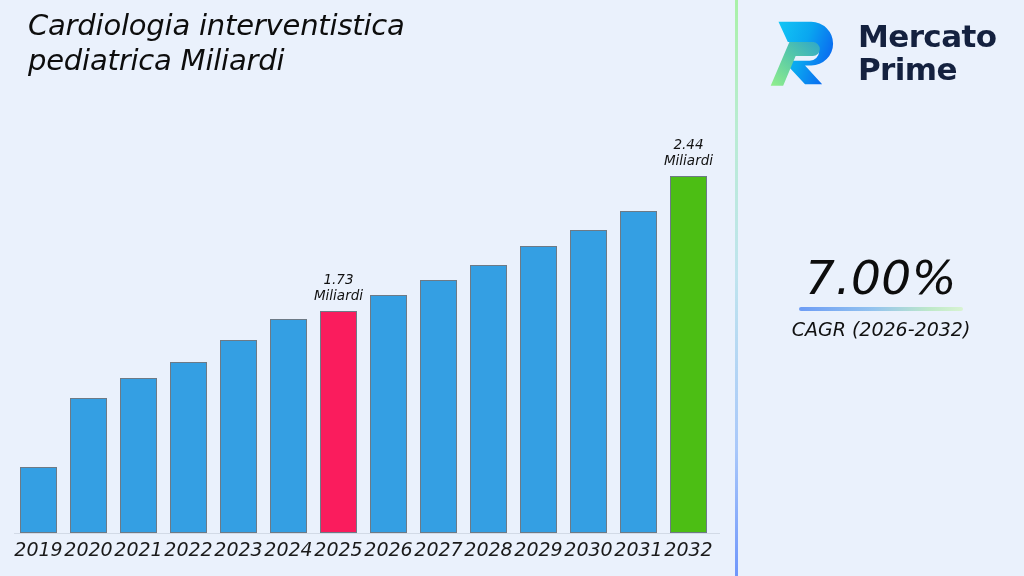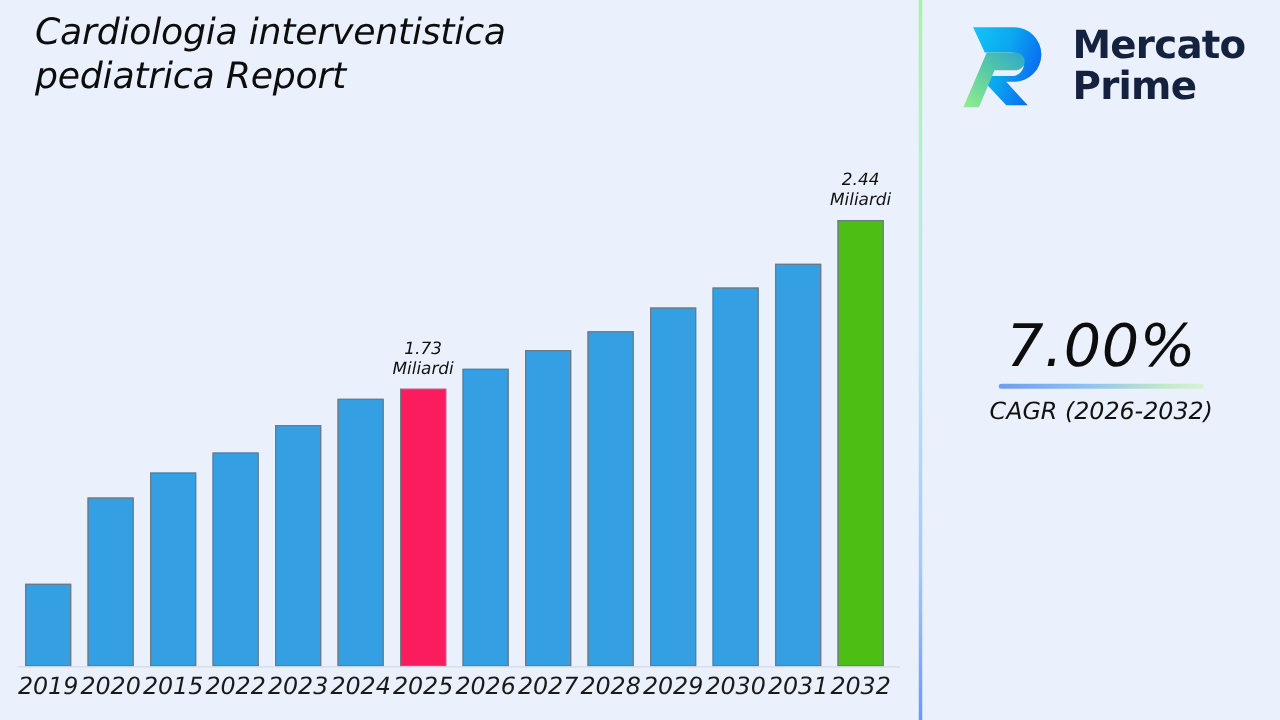--- a/index.html
+++ b/index.html
@@ -160,21 +160,21 @@
     color: #111111;
   }
 </style>
 </head>
 <body>
 
 <div id="page">
 
   <div id="left-panel">
 
-    <div id="chart-title">Cardiologia interventistica pediatrica Report</div>
+    <div id="chart-title">Cardiologia interventistica pediatrica Miliardi</div>
 
     <div id="plot">
       <div id="bars-layer">
           <div class="bar" style="left: 20px; width: 37px; height: 66px; background: rgb(52, 159, 227);"></div>
           <div class="bar" style="left: 70px; width: 37px; height: 135px; background: rgb(52, 159, 227);"></div>
           <div class="bar" style="left: 120px; width: 37px; height: 155px; background: rgb(52, 159, 227);"></div>
           <div class="bar" style="left: 170px; width: 37px; height: 171px; background: rgb(52, 159, 227);"></div>
           <div class="bar" style="left: 220px; width: 37px; height: 193px; background: rgb(52, 159, 227);"></div>
           <div class="bar" style="left: 270px; width: 37px; height: 214px; background: rgb(52, 159, 227);"></div>
           <div class="bar" style="left: 320px; width: 37px; height: 222px; background: rgb(250, 28, 93);"></div>
@@ -189,21 +189,21 @@
       <div id="labels-layer">
           <div class="bar-label" style="left: 291px; width: 95px; top: 271px;">1.73
 Miliardi</div>
           <div class="bar-label" style="left: 641px; width: 95px; top: 136px;">2.44
 Miliardi</div>
         </div>
       <div id="axis-line"></div>
       <div id="ticks-layer">
           <div class="xtick" style="left: 13px; width: 51px;">2019</div>
           <div class="xtick" style="left: 63px; width: 51px;">2020</div>
-          <div class="xtick" style="left: 113px; width: 51px;">2015</div>
+          <div class="xtick" style="left: 113px; width: 51px;">2021</div>
           <div class="xtick" style="left: 163px; width: 51px;">2022</div>
           <div class="xtick" style="left: 213px; width: 51px;">2023</div>
           <div class="xtick" style="left: 263px; width: 51px;">2024</div>
           <div class="xtick" style="left: 313px; width: 51px;">2025</div>
           <div class="xtick" style="left: 363px; width: 51px;">2026</div>
           <div class="xtick" style="left: 413px; width: 51px;">2027</div>
           <div class="xtick" style="left: 463px; width: 51px;">2028</div>
           <div class="xtick" style="left: 513px; width: 51px;">2029</div>
           <div class="xtick" style="left: 563px; width: 51px;">2030</div>
           <div class="xtick" style="left: 613px; width: 51px;">2031</div>

